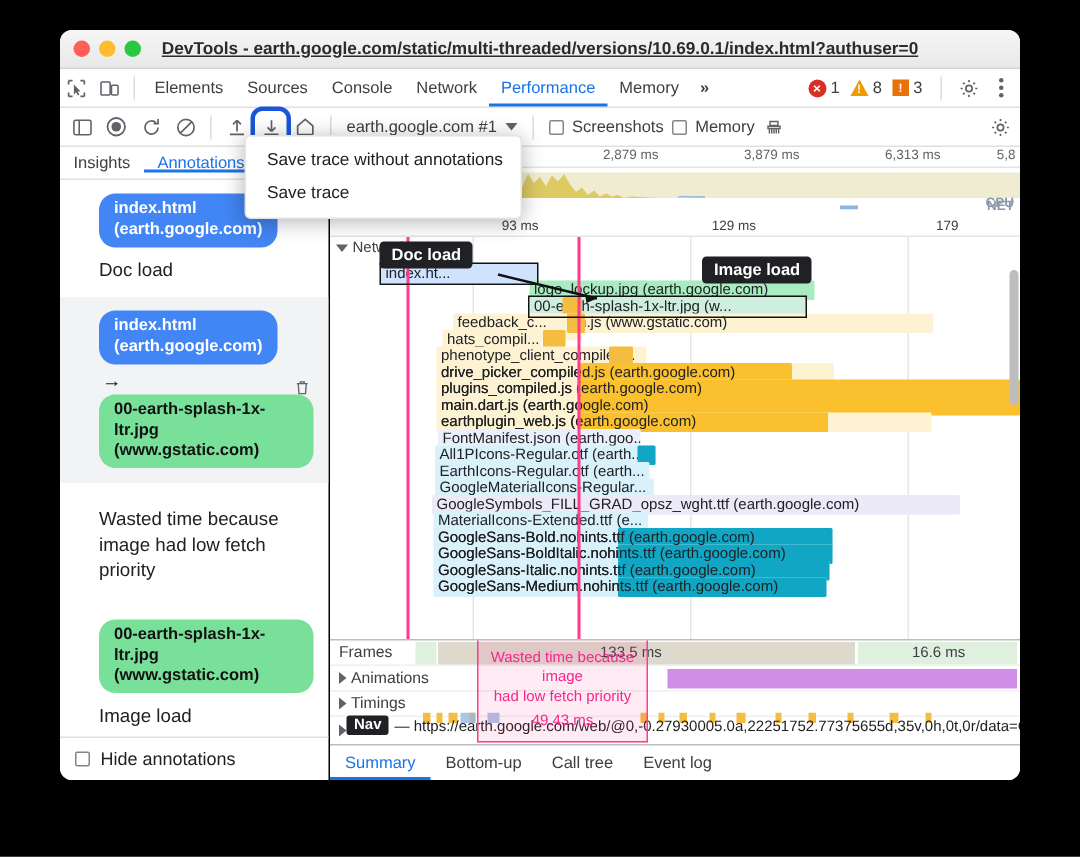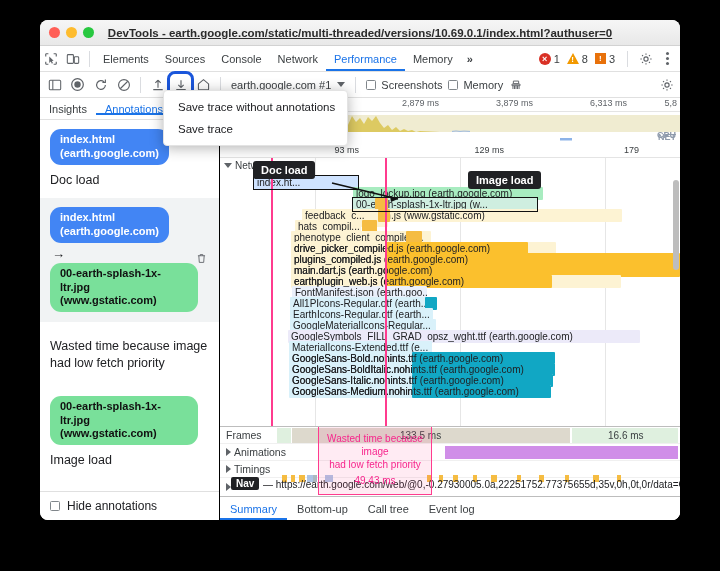--- a/index.html
+++ b/index.html
@@ -81,21 +81,21 @@
   
   .body-split { display: flex; height: calc(500px - 78px); }
   .sidebar {
     width: 180px; background:#fff; border-right:1px solid #000;
     display:flex; flex-direction:column; font-size: 11px;
   }
   .sb-tabs { display:flex; height:22px; border-bottom:1px solid #e0e0e0; font-size:11px; align-items:center; }
   .sb-tab { display:flex;align-items:center;padding:0 9px;color:#3c4043; }
   .sb-tab.active { color:#1a73e8; box-shadow: inset 0 -2px 0 #1a73e8; }
   .sb-scroll { flex:1; overflow:hidden; }
-  .ann-card { padding: 9px 10px 10px 10px; position: relative; }
+  .ann-card { padding: 9px 10px 10px 26px; position: relative; }
   .ann-card.alt { background: #f1f3f4; }
   .pill {
     display:inline-block; border-radius: 11px; padding: 4px 10px;
     font-size: 11px; font-weight: bold; line-height: 1.25; max-width: 148px;
   }
   .pill.blue { background:#4285f4; color:#fff; }
   .pill.green { background:#79e09a; color:#111; }
   .pill.pink { background:#f7258c; color:#fff; }
   .ann-text { font-size: 12.5px; color:#202124; margin-top: 7px; line-height:1.35; }
   .arrow-dn { font-size: 13px; color:#202124; margin: 3px 0 2px 2px; }

